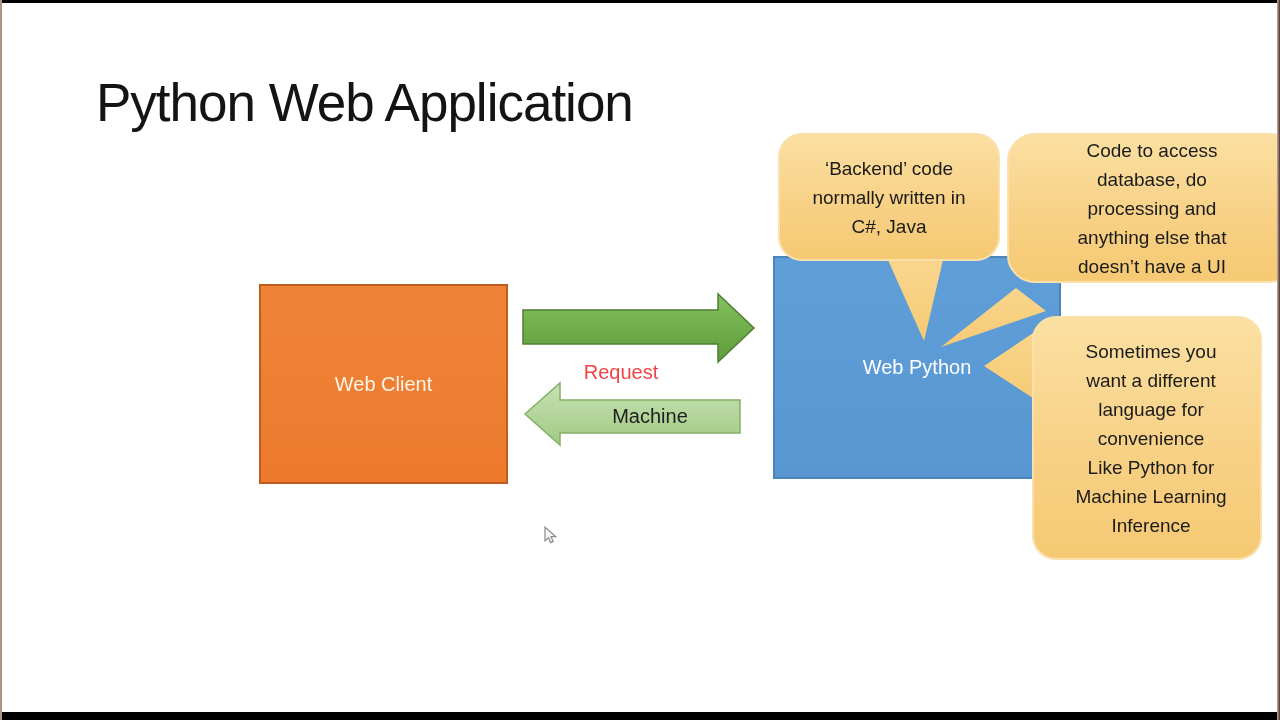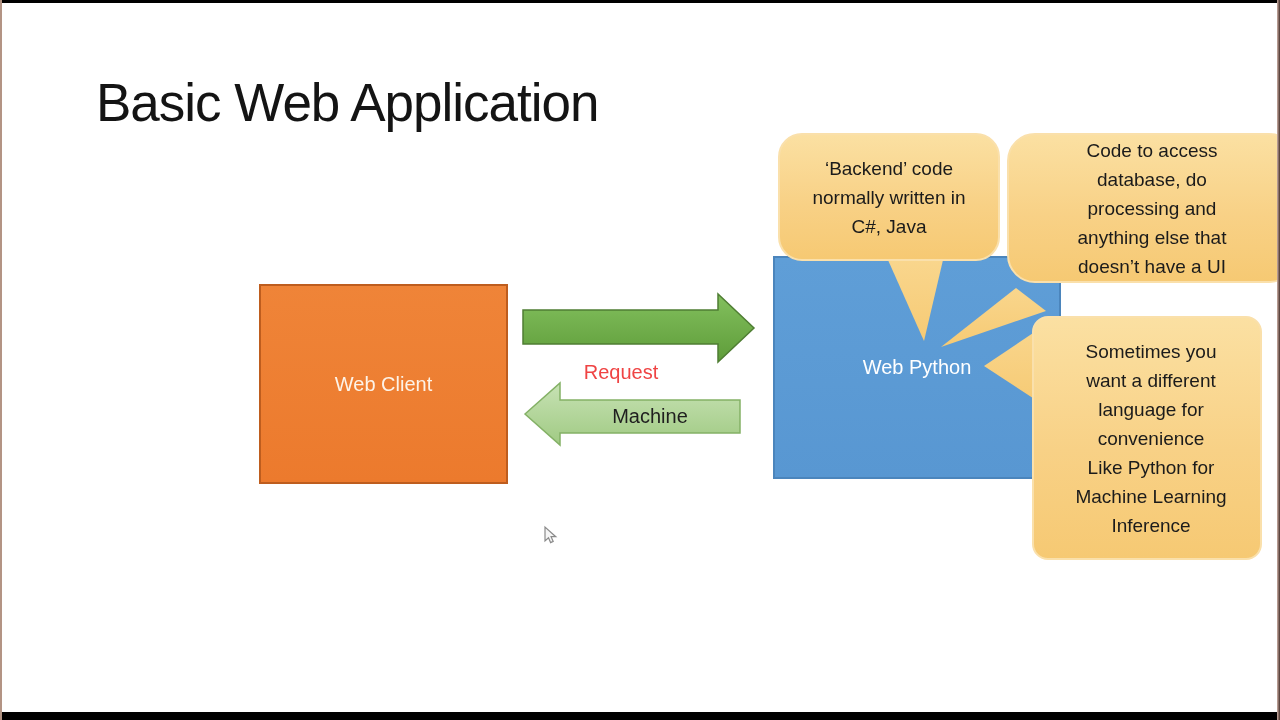--- a/index.html
+++ b/index.html
@@ -29,28 +29,28 @@
   .arrow-label{position:absolute;z-index:4;font-size:20px;text-align:center;}
   .request-label{left:523px;top:311px;width:196px;height:52px;line-height:34px;color:#ef4444;margin-top:44px;}
   .response-label{left:560px;top:400px;width:180px;height:33px;line-height:33px;color:#1f1f1f;}
 
   .callout{position:absolute;z-index:5;display:flex;align-items:center;justify-content:center;
            background:linear-gradient(180deg,#FBE0A2 0%,#F8D186 55%,#F6C973 100%);
            border:2px solid #FAE0AB;box-sizing:border-box;}
   .callout-text{font-size:19px;line-height:29px;color:#1b1b1b;text-align:center;white-space:pre-line;}
   .callout-1{left:778px;top:133px;width:222px;height:128px;border-radius:24px;}
   .callout-2{left:1007px;top:133px;width:290px;height:150px;border-radius:28px;}
-  .callout-3{left:1032px;top:316px;width:230px;height:244px;border-radius:16px;padding-left:8px;}
+  .callout-3{left:1032px;top:316px;width:230px;height:244px;border-radius:24px;padding-left:8px;}
 </style>
 </head>
 <body>
 
 <div class="stage">
 
-  <div class="slide-title">Basic Web Application</div>
+  <div class="slide-title">Python Web Application</div>
 
   <div class="shape-box client-box">
     <span>Web Client</span>
   </div>
 
   <div class="shape-box server-box">
     <span>Web Python</span>
   </div>
 
   <svg class="diagram-svg" viewBox="0 0 1280 720">

